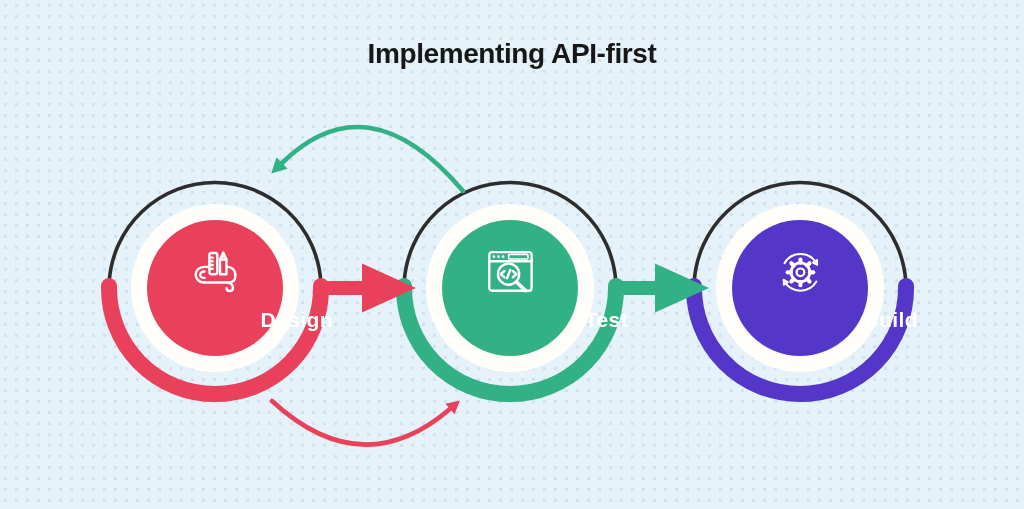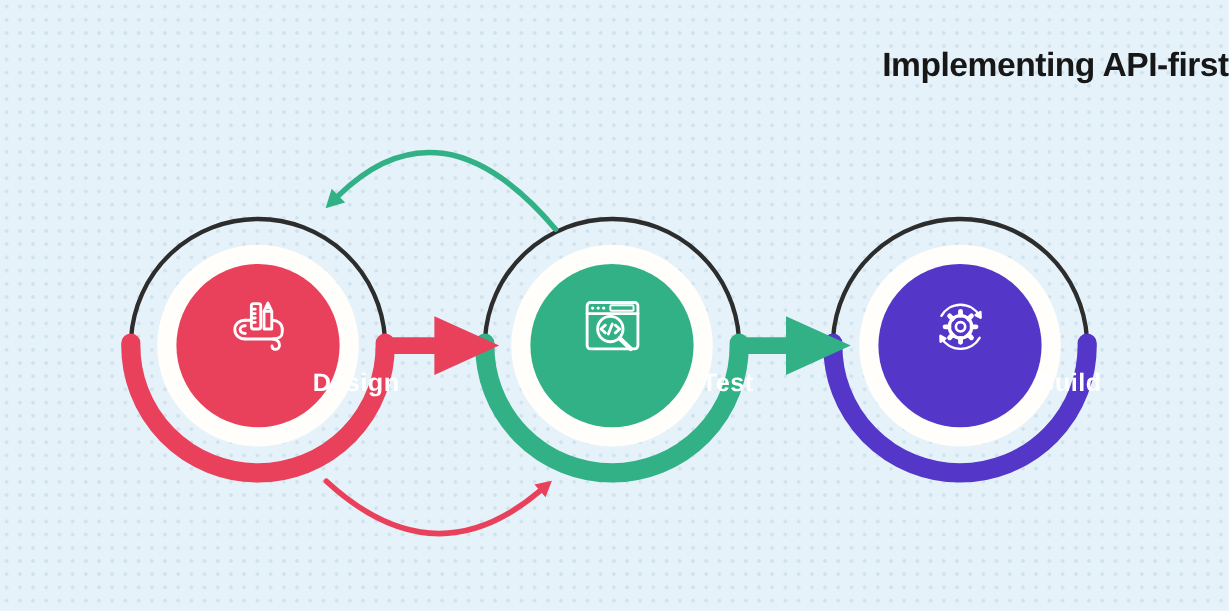--- a/index.html
+++ b/index.html
@@ -7,21 +7,21 @@
     position:relative;
     width:1024px;height:509px;
     overflow:hidden;
     font-family:"Liberation Sans",sans-serif;
     background-color:#e6f2f9;
     background-image:radial-gradient(circle,#cfe2ee 1.5px,rgba(0,0,0,0) 1.7px);
     background-size:11px 11px;
   }
   .title{
     position:absolute;top:38px;left:0;width:100%;
-    text-align:right;
+    text-align:center;
     font-size:28px;font-weight:700;letter-spacing:-0.4px;
     color:#171717;
   }
   .node{position:absolute;top:170px;width:236px;height:236px;}
   .node svg{position:absolute;left:0;top:0;}
   .arc-dark{fill:none;stroke-width:3.6;}
   .arc-thick{fill:none;stroke-width:16;stroke-linecap:round;}
   .icon{fill:none;stroke-width:2.6;stroke-linecap:round;stroke-linejoin:round;}
   .node-label{
     position:absolute;left:0;right:0;top:138px;

